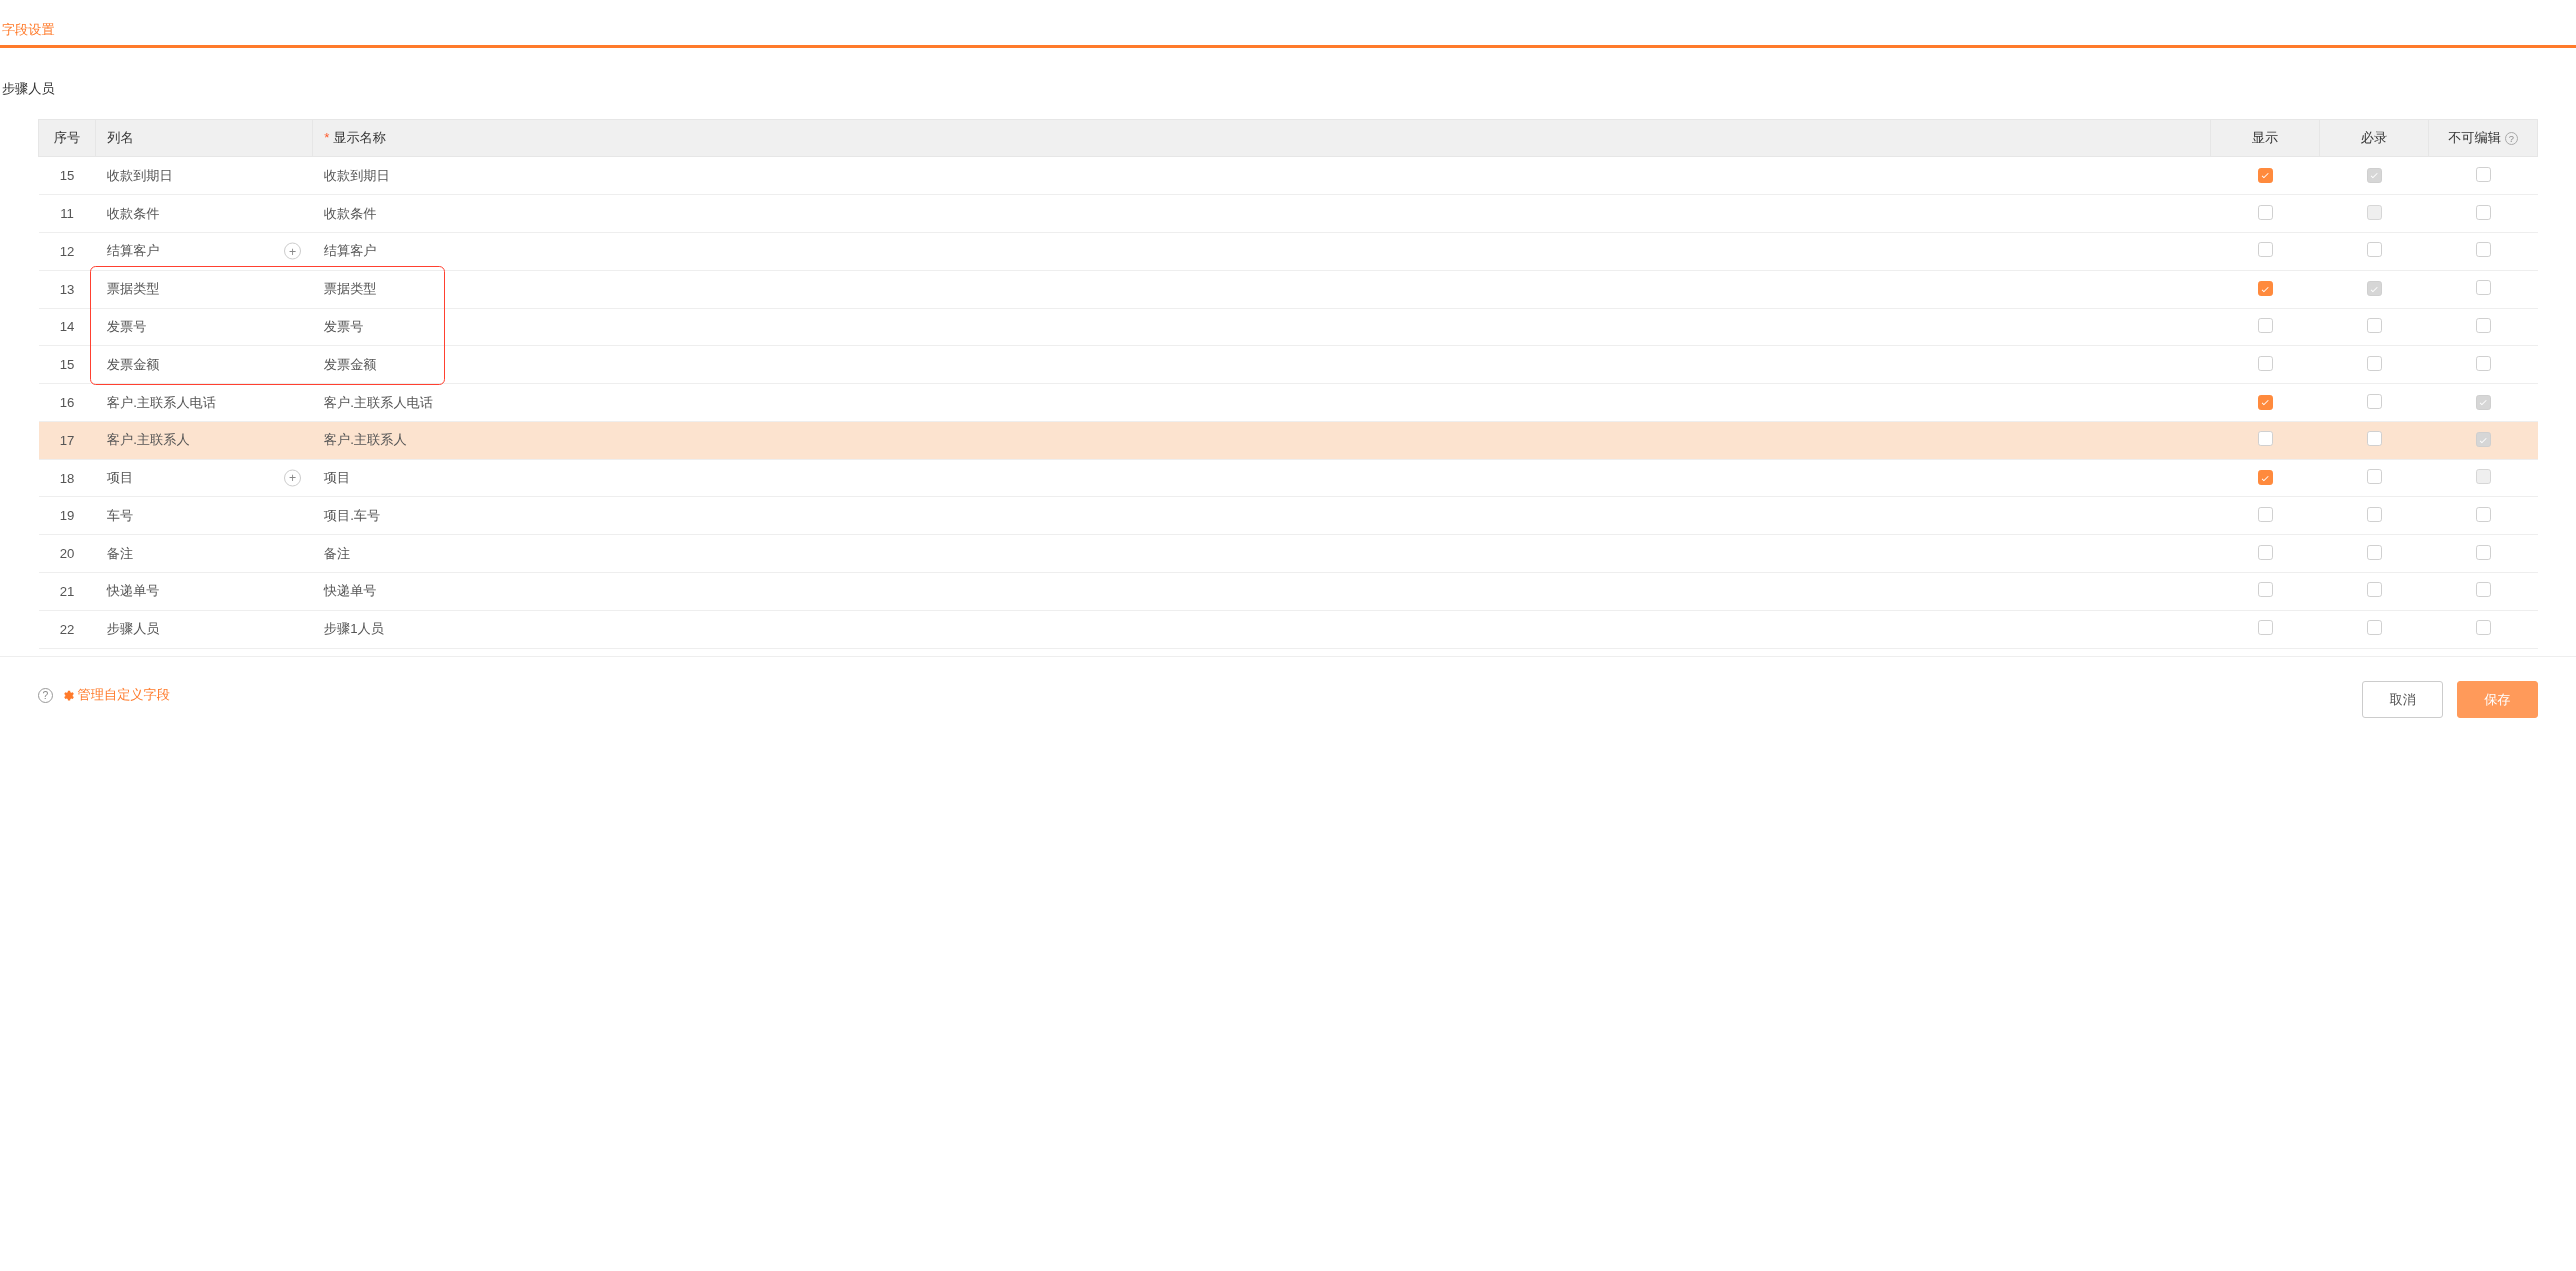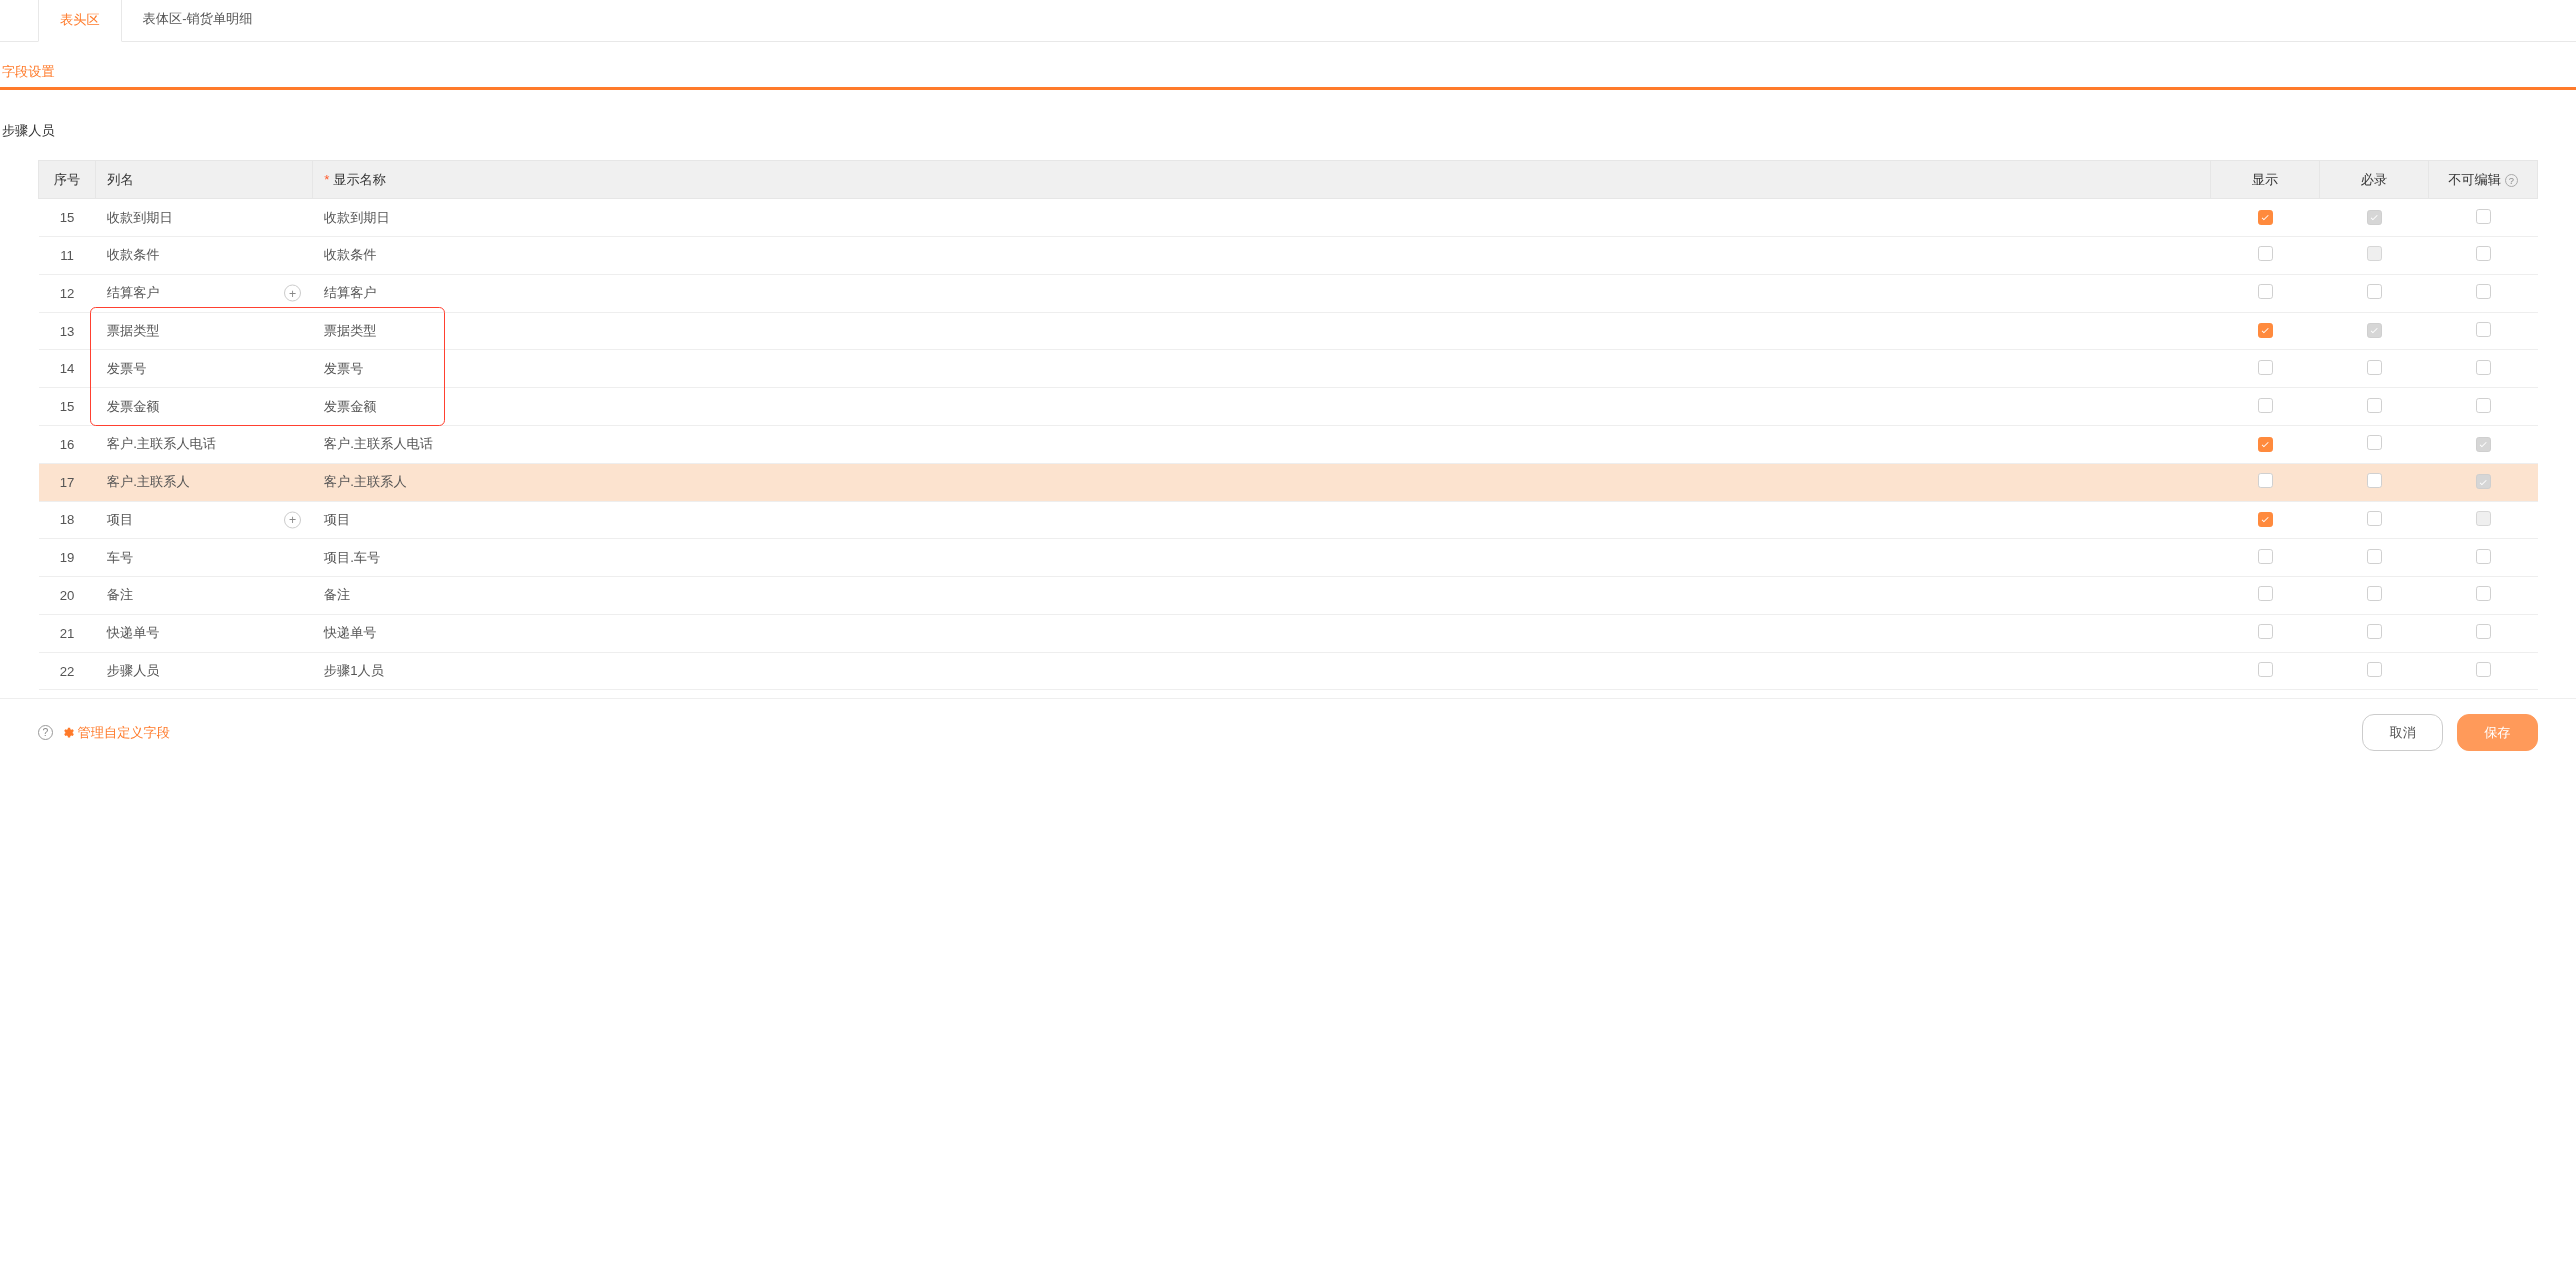--- a/index.html
+++ b/index.html
@@ -192,23 +192,24 @@
   gap: 3.8px;
   cursor: pointer;
 }
 .footer-right {
   margin-left: auto;
   display: flex;
   gap: 13.2px;
 }
 .btn {
   padding: 8.5px 26.5px;
-  border-radius: 12px;
+  border-radius: 3px;
   cursor: pointer;
   font-size: 13.2px;
+  margin-top: 9px;
 }
 .btn-default {
   background: #fff;
   border: 0.9px solid #ccc;
   color: #555;
 }
 .btn-primary {
   background: #ff9a5a;
   border: 0.9px solid #ff9a5a;
   color: #fff;
@@ -225,24 +226,20 @@
   color: #888;
 }
 .gear-svg { width: 13.2px; height: 13.2px; fill: #ff7a2a; }
 </style>
 </head>
 <body>
 
 <div class="container">
 
 
-  <div class="main-tabs" id="main-tabs">
-      <div class="main-tab active">表头区</div>
-      <div class="main-tab">表体区-销货单明细</div>
-    </div>
 
   <div class="sub-tabs" id="sub-tabs">
       <div class="sub-tab active">字段设置</div>
       <div class="sub-tab">步骤人员</div>
     </div>
 
   <div class="table-wrap">
     <div class="table-outer" id="table-outer">
     <table>
       <thead>

